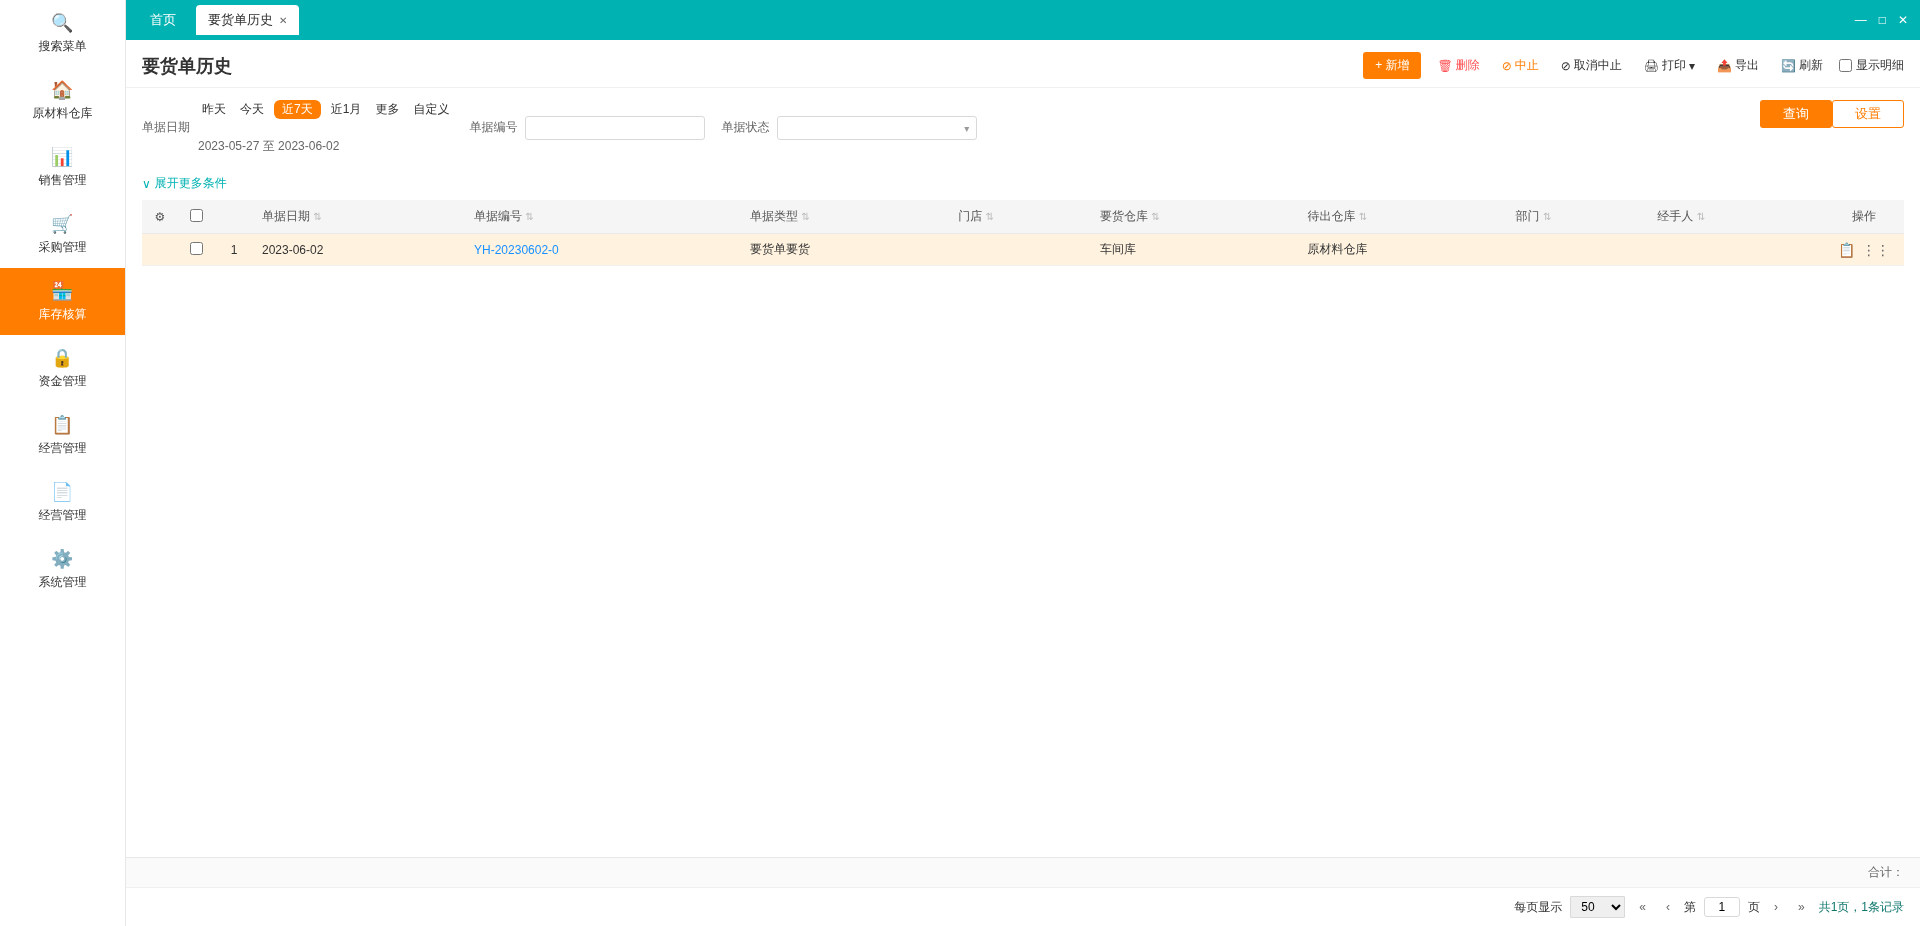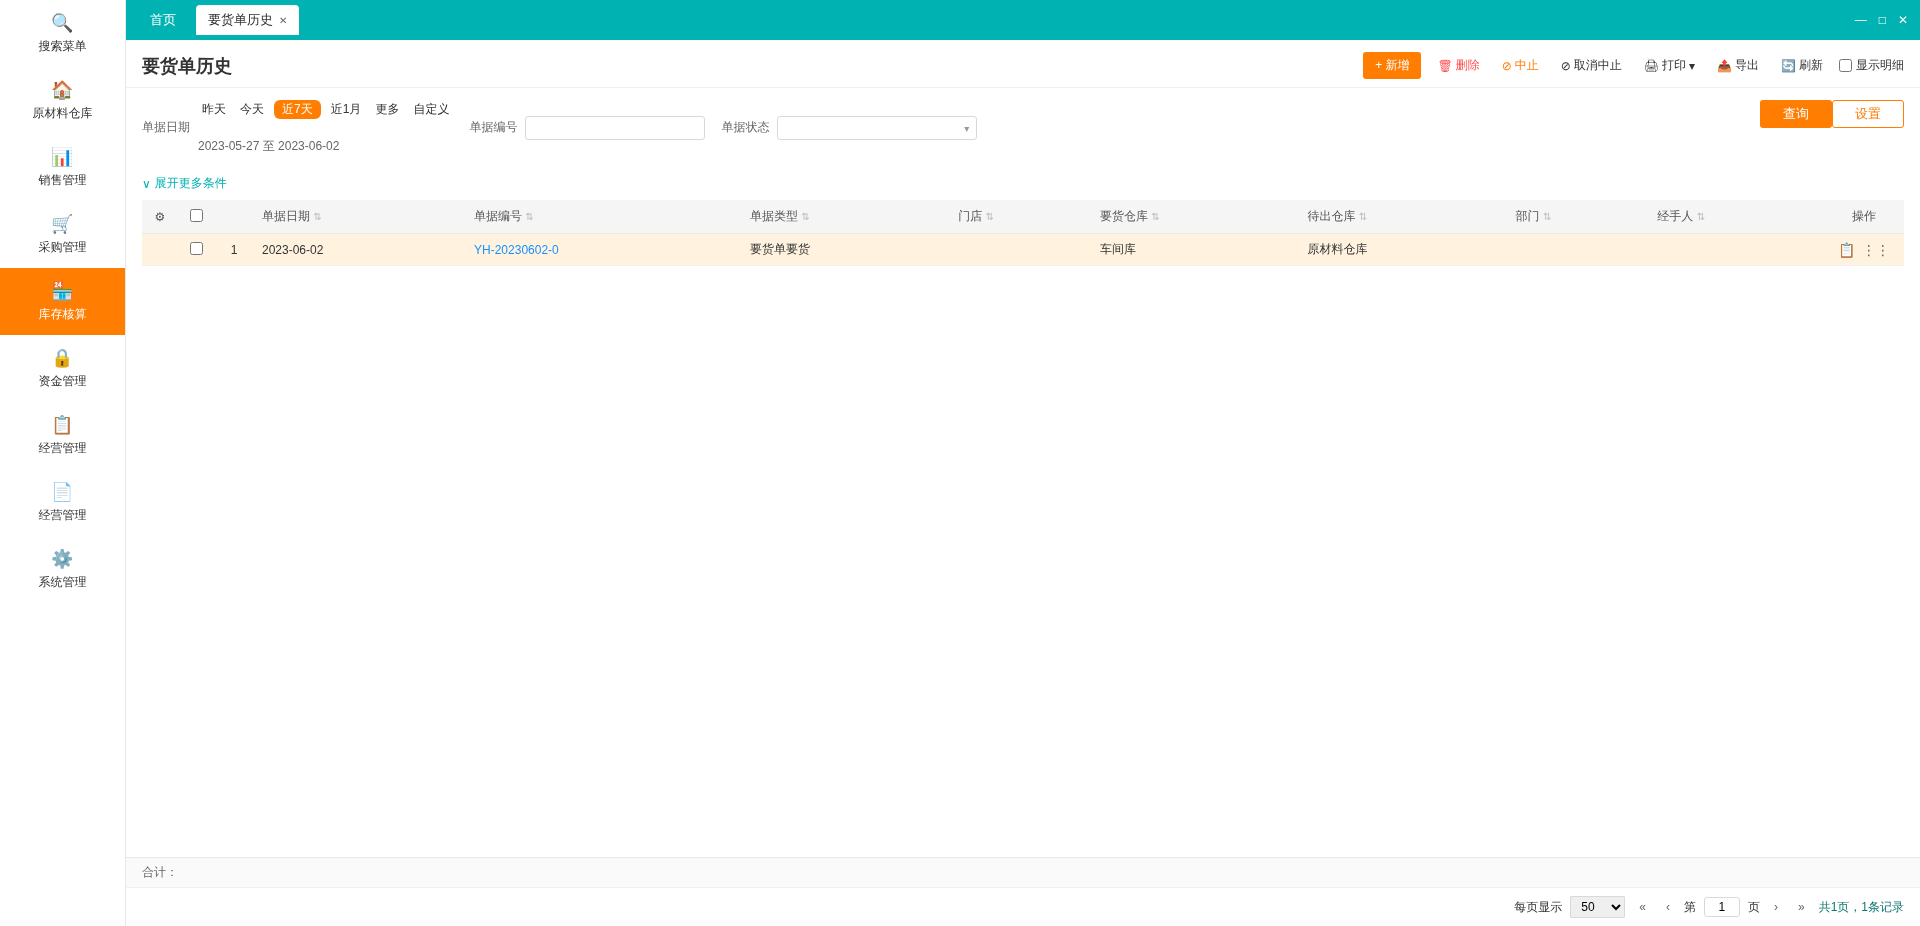--- a/index.html
+++ b/index.html
@@ -295,20 +295,21 @@
     .action-icon { cursor: pointer; font-size: 14px; color: #666; }
 
     
     .table-footer {
       background: #fafafa;
       border-top: 1px solid #e8e8e8;
       padding: 6px 16px;
       font-size: 12px;
       color: #666;
       flex-shrink: 0;
+      text-align: right;
     }
 
     
     .pagination {
       display: flex;
       align-items: center;
       justify-content: flex-end;
       padding: 8px 16px;
       gap: 8px;
       font-size: 12px;

